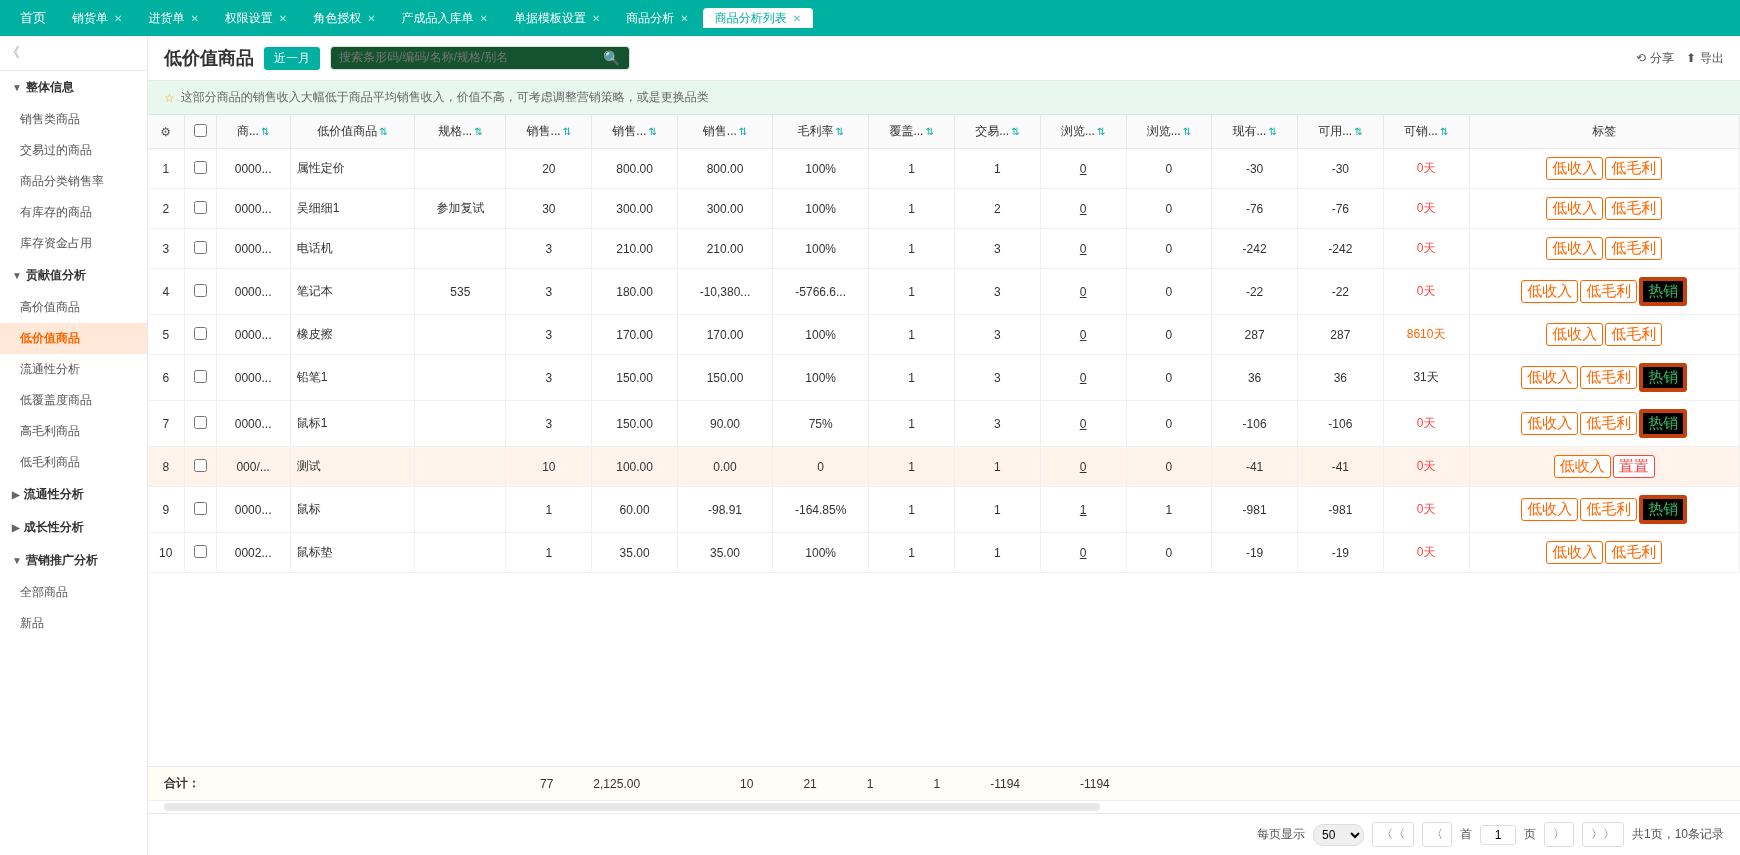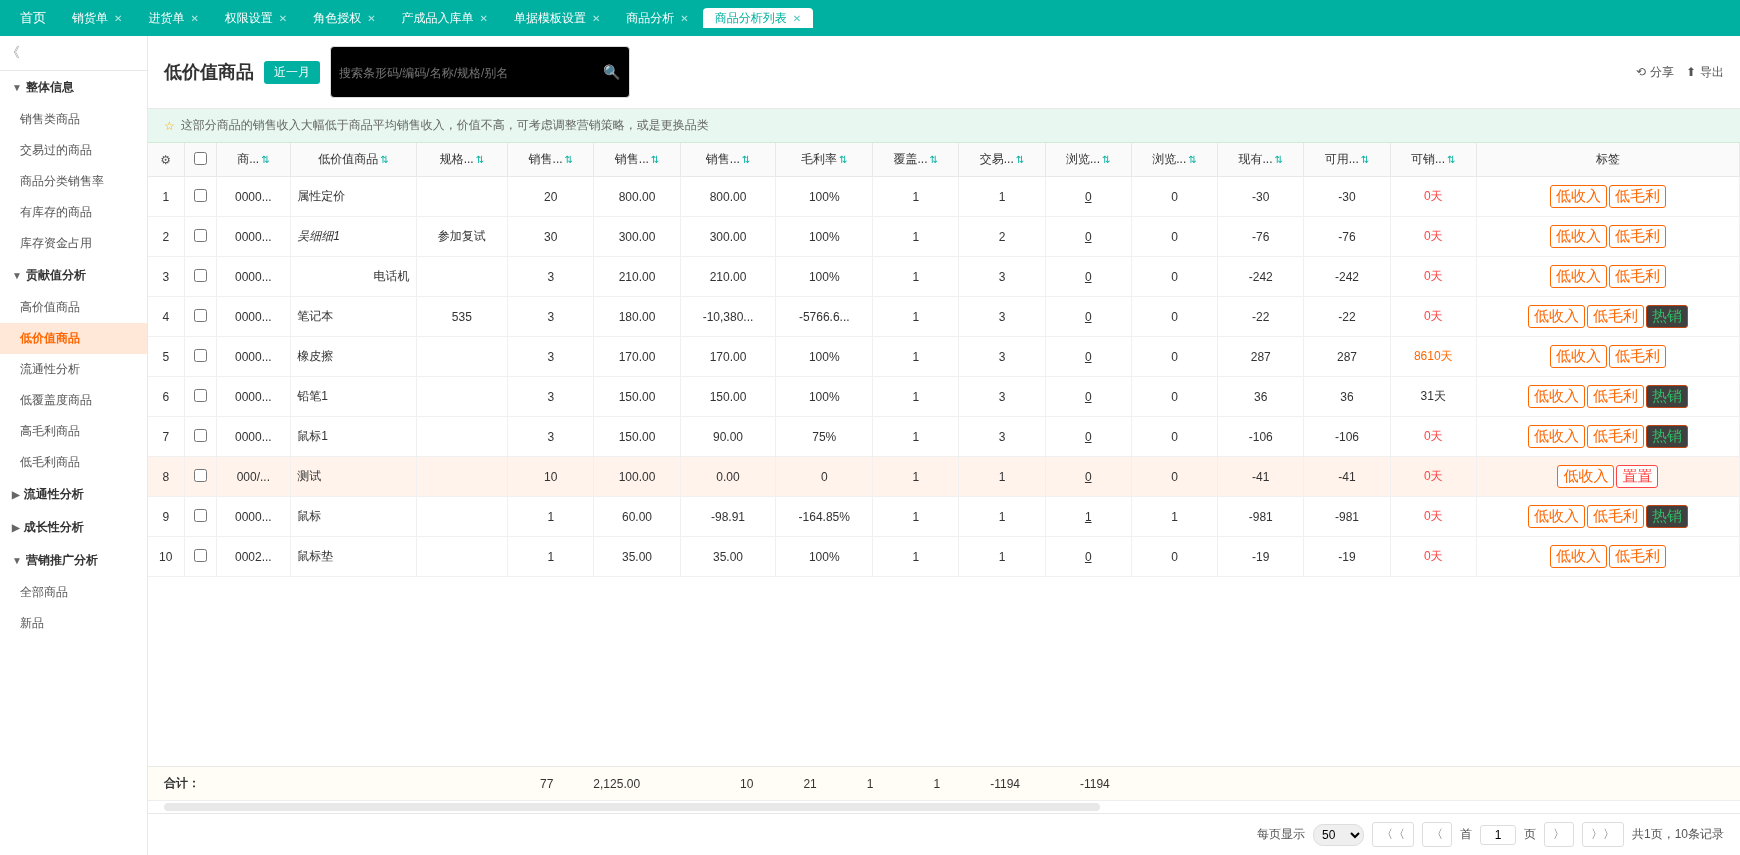--- a/index.html
+++ b/index.html
@@ -83,25 +83,25 @@
       background: #00b0a0;
       color: #fff;
       border: none;
       border-radius: 3px;
       padding: 3px 10px;
       cursor: pointer;
       font-size: 12px;
     }
     .search-box {
       display: flex;
-      align-items: flex-end;
+      align-items: flex-start;
       border: 1px solid #ddd;
       border-radius: 4px;
-      padding: 17px 8px;
-      background: #000000;
+      padding: 3px 8px;
+      background: #14532d;
       flex: 1;
       max-width: 300px;
     }
     .search-box input {
       border: none;
       outline: none;
       font-size: 12px;
       flex: 1;
       color: #999;
       background: transparent;
@@ -177,21 +177,21 @@
     }
     .tag {
       display: inline-block;
       padding: 1px 5px;
       border-radius: 3px;
       font-size: 15px;
       margin: 1px;
     }
     .tag-orange { color: #ff6600; border: 1px solid #ff6600; background: #fff; }
     .tag-red { color: #ff4444; border: 1px solid #ff4444; background: #fff; }
-    .tag-green { color: #33bb66; border: 1px solid #c2410c; background: #404040; text-align: right; }
+    .tag-green { color: #33bb66; border: 4px solid #c2410c; background: #000000; text-align: right; }
     .underline { text-decoration: underline; cursor: pointer; }
 
     
     .footer-bar {
       background: #fffdf5;
       border-top: 1px solid #e8e8e8;
       padding: 8px 16px;
       display: flex;
       align-items: center;
       gap: 20px;
@@ -475,40 +475,40 @@
       <td>0</td>
       <td>-30</td>
       <td>-30</td>
       <td style="color:#ff4444;">0天</td>
       <td><span class="tag tag-orange">低收入</span><span class="tag tag-orange">低毛利</span></td>
     </tr>
             <tr>
       <td>2</td>
       <td><input type="checkbox" style=""></td>
       <td>0000...</td>
-      <td style="text-align:left;font-style:italic;">吴细细1</td>
+      <td style="text-align:left;">吴细细1</td>
       <td>参加复试</td>
       <td>30</td>
       <td>300.00</td>
       <td>300.00</td>
       <td>100%</td>
       <td>1</td>
       <td>2</td>
       <td><span class="underline">0</span></td>
       <td>0</td>
       <td>-76</td>
       <td>-76</td>
       <td style="color:#ff4444;">0天</td>
       <td><span class="tag tag-orange">低收入</span><span class="tag tag-orange">低毛利</span></td>
     </tr>
             <tr>
       <td>3</td>
       <td><input type="checkbox" style=""></td>
       <td>0000...</td>
-      <td style="text-align:right;">电话机</td>
+      <td style="text-align:left;">电话机</td>
       <td></td>
       <td>3</td>
       <td>210.00</td>
       <td>210.00</td>
       <td>100%</td>
       <td>1</td>
       <td>3</td>
       <td><span class="underline">0</span></td>
       <td>0</td>
       <td>-242</td>

